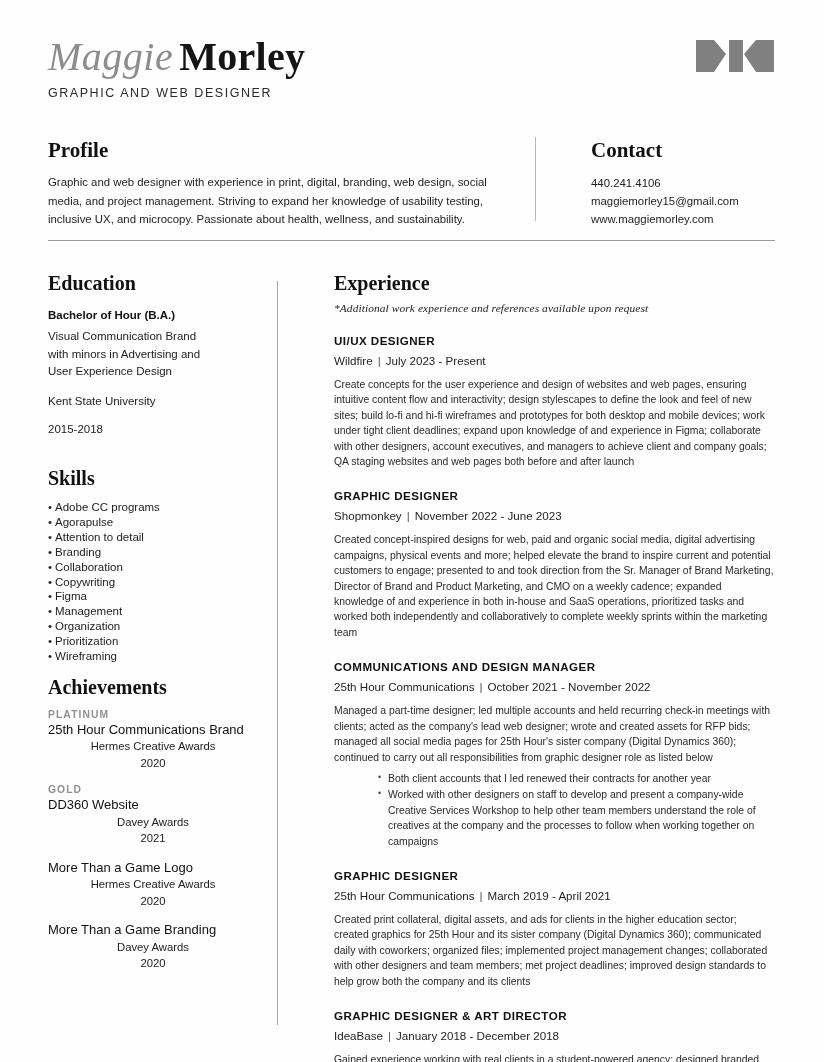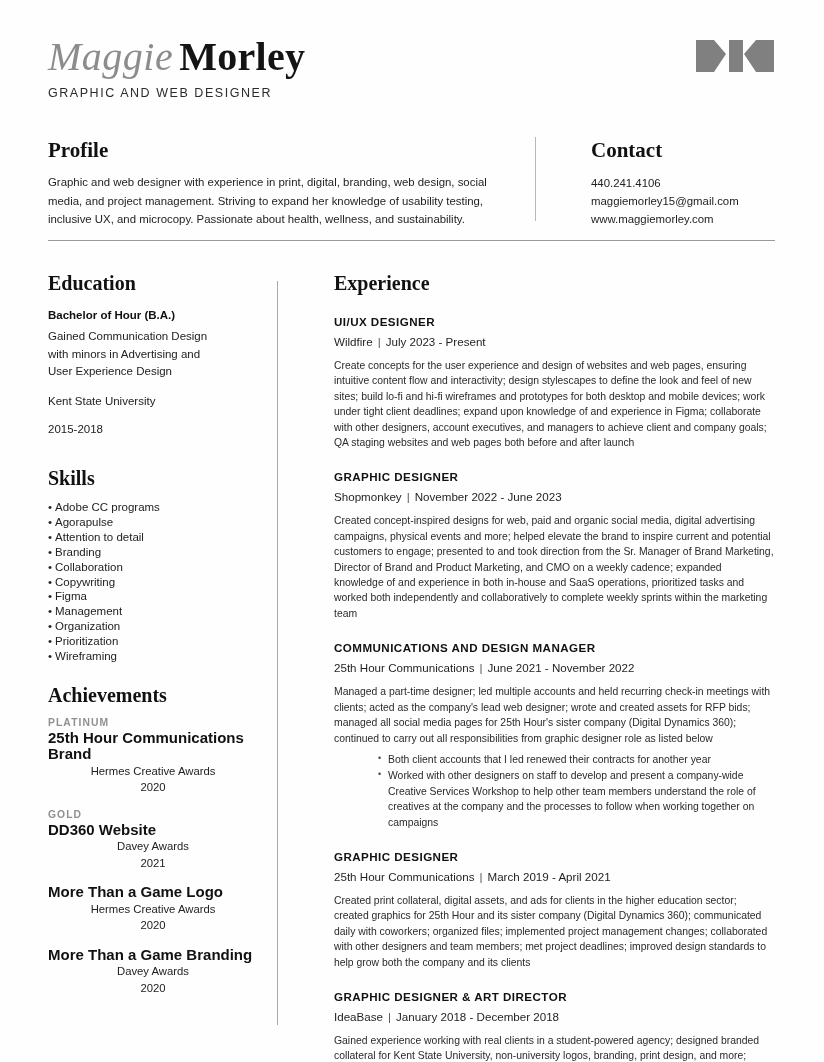--- a/index.html
+++ b/index.html
@@ -162,33 +162,33 @@
   .skills-wrap { margin-top: 28px; }
   .skills-list {
     margin-top: 10px;
     font-size: 11.5px;
     line-height: 14.9px;
     color: #222;
   }
   .skill-item { white-space: nowrap; }
   .skill-item .b { margin-right: 3px; }
 
-  .ach-wrap { margin-top: 20px; }
+  .ach-wrap { margin-top: 12px; }
   .ach-groups { margin-top: 10px; }
   .ach-tier {
     font-size: 10.3px;
     font-weight: bold;
     letter-spacing: 1.1px;
     color: #909090;
     margin-bottom: 2px;
   }
   .ach-item { margin-bottom: 13px; }
   .ach-title {
-    font-size: 15px;
-    font-weight: bold;
+    font-size: 13px;
+    font-weight: normal;
     color: #111;
     line-height: 16.5px;
   }
   .ach-org, .ach-year {
     font-size: 11.3px;
     line-height: 16.5px;
     color: #222;
     text-align: center;
   }
 
@@ -289,21 +289,21 @@
 
   <div class="h-divider"></div>
   <div class="v-divider-main"></div>
 
   <div class="left-col">
 
     <div class="blk">
       <div class="h-serif h2">Education</div>
       <div class="edu-head">Bachelor of Hour (B.A.)</div>
       <div class="edu-lines">
-        <div>Gained Communication Design</div>
+        <div>Visual Communication Brand</div>
         <div>with minors in Advertising and</div>
         <div>User Experience Design</div>
       </div>
       <div class="edu-school">Kent State University</div>
       <div class="edu-years">2015-2018</div>
     </div>
 
     <div class="skills-wrap">
       <div class="h-serif h2">Skills</div>
       <div class="skills-list" id="skills-list">
@@ -346,34 +346,35 @@
             <div class="ach-org">Davey Awards</div>
             <div class="ach-year">2020</div>
           </div>
         </div>
     </div>
 
   </div>
 
   <div class="right-col">
     <div class="h-serif h2">Experience</div>
+    <div class="exp-note">*Additional work experience and references available upon request</div>
     <div id="job-list">
         <div class="job">
           <div class="job-title">UI/UX DESIGNER</div>
           <div class="job-meta"><span>Wildfire</span><span class="sep">|</span><span>July 2023 - Present</span></div>
           <div class="job-desc">Create concepts for the user experience and design of websites and web pages, ensuring intuitive content flow and interactivity; design stylescapes to define the look and feel of new sites; build lo-fi and hi-fi wireframes and prototypes for both desktop and mobile devices; work under tight client deadlines; expand upon knowledge of and experience in Figma; collaborate with other designers, account executives, and managers to achieve client and company goals; QA staging websites and web pages both before and after launch</div>
         </div>
         <div class="job">
           <div class="job-title">GRAPHIC DESIGNER</div>
           <div class="job-meta"><span>Shopmonkey</span><span class="sep">|</span><span>November 2022 - June 2023</span></div>
           <div class="job-desc">Created concept-inspired designs for web, paid and organic social media, digital advertising campaigns, physical events and more; helped elevate the brand to inspire current and potential customers to engage; presented to and took direction from the Sr. Manager of Brand Marketing, Director of Brand and Product Marketing, and CMO on a weekly cadence; expanded knowledge of and experience in both in-house and SaaS operations, prioritized tasks and worked both independently and collaboratively to complete weekly sprints within the marketing team</div>
         </div>
         <div class="job">
           <div class="job-title">COMMUNICATIONS AND DESIGN MANAGER</div>
-          <div class="job-meta"><span>25th Hour Communications</span><span class="sep">|</span><span>June 2021 - November 2022</span></div>
+          <div class="job-meta"><span>25th Hour Communications</span><span class="sep">|</span><span>October 2021 - November 2022</span></div>
           <div class="job-desc">Managed a part-time designer; led multiple accounts and held recurring check-in meetings with clients; acted as the company's lead web designer; wrote and created assets for RFP bids; managed all social media pages for 25th Hour's sister company (Digital Dynamics 360); continued to carry out all responsibilities from graphic designer role as listed below</div>
           <ul class="job-bullets">
             <li>Both client accounts that I led renewed their contracts for another year</li>
             <li>Worked with other designers on staff to develop and present a company-wide Creative Services Workshop to help other team members understand the role of creatives at the company and the processes to follow when working together on campaigns</li>
           </ul>
         </div>
         <div class="job">
           <div class="job-title">GRAPHIC DESIGNER</div>
           <div class="job-meta"><span>25th Hour Communications</span><span class="sep">|</span><span>March 2019 - April 2021</span></div>
           <div class="job-desc">Created print collateral, digital assets, and ads for clients in the higher education sector; created graphics for 25th Hour and its sister company (Digital Dynamics 360); communicated daily with coworkers; organized files; implemented project management changes; collaborated with other designers and team members; met project deadlines; improved design standards to help grow both the company and its clients</div>

